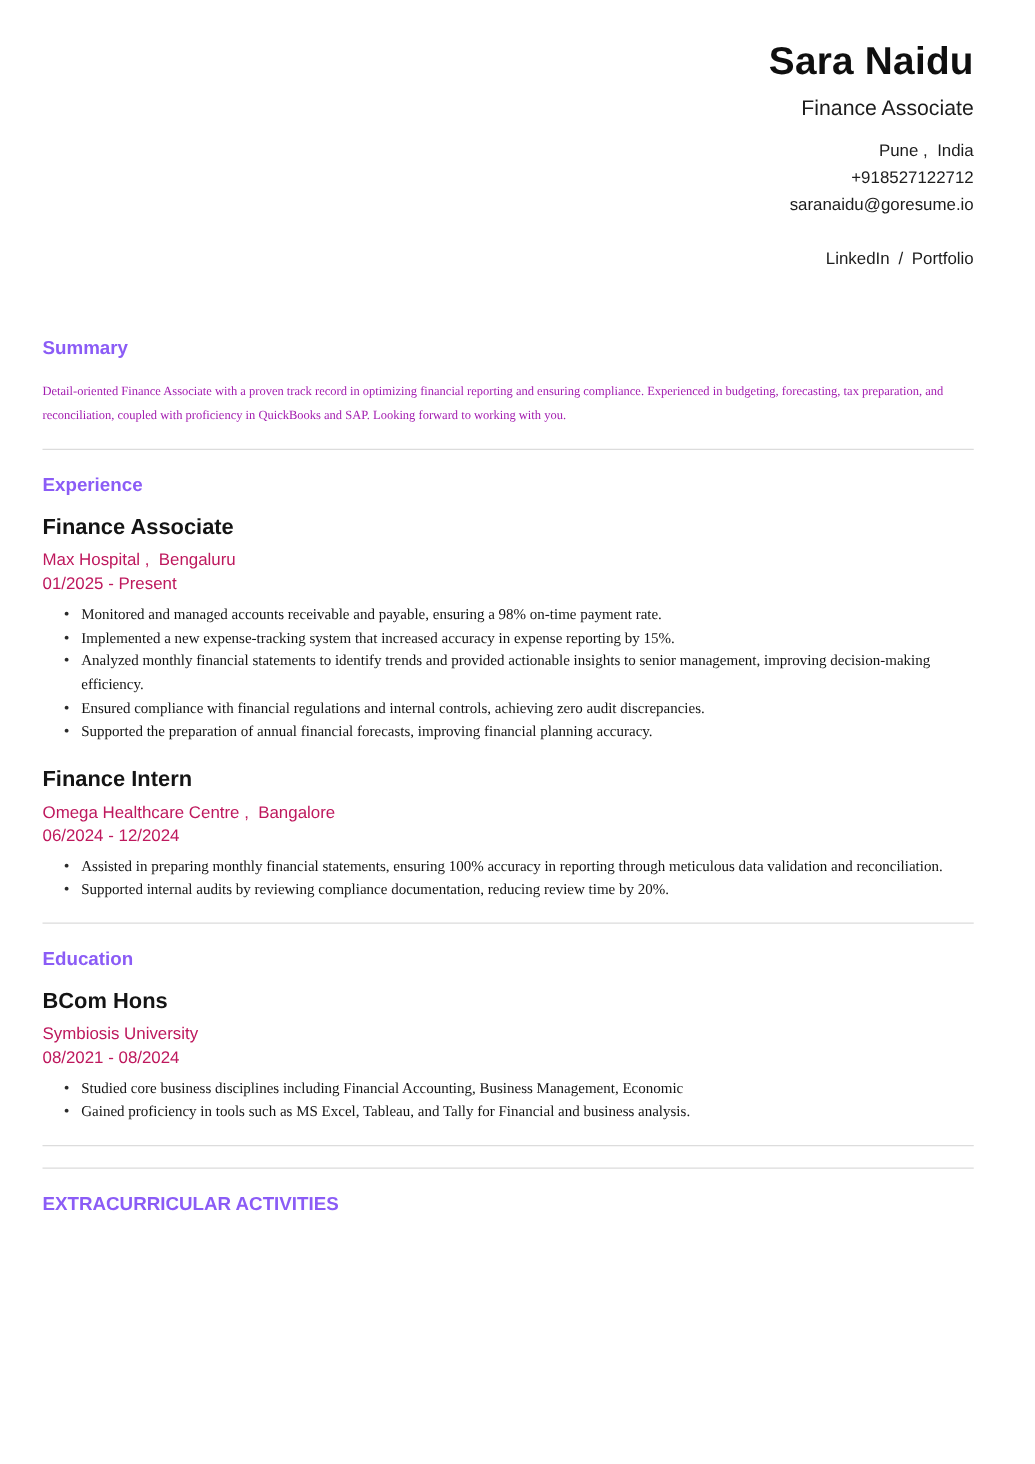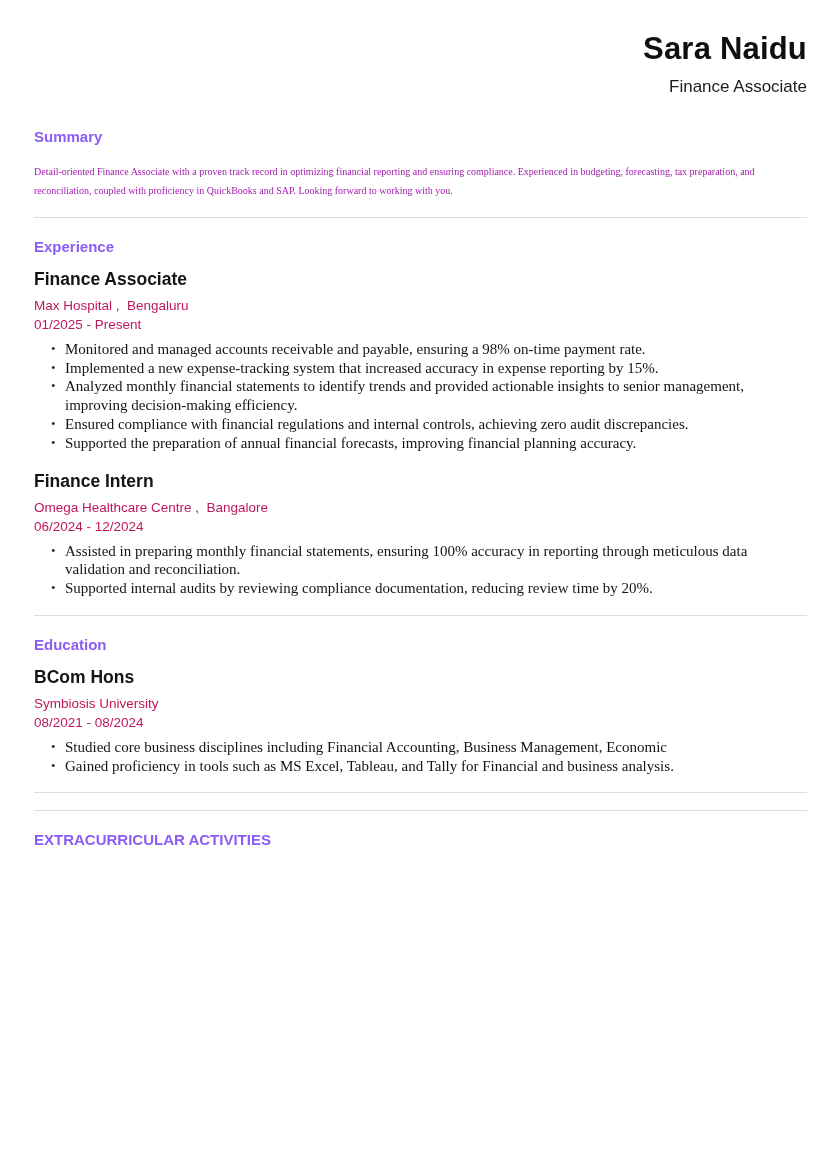--- a/index.html
+++ b/index.html
@@ -8,21 +8,21 @@
     width: 828px;
     height: 1171px;
     background: #ffffff;
     font-family: "Liberation Sans", sans-serif;
     color: #161616;
     overflow: hidden;
   }
   .page {
     width: 828px;
     height: 1171px;
-    padding: 32px 21px 30px 34px;
+    padding: 32px 49px 30px 34px;
   }
 
   
   .header { text-align: right; }
   .name {
     font-size: 31px;
     font-weight: 700;
     color: #0f0f0f;
     line-height: 1.12;
     letter-spacing: 0.2px;
@@ -85,41 +85,49 @@
   .entry-meta.org { margin-top: 6px; }
 
   ul.bullets {
     list-style: none;
     margin: 6px 0 0 0;
     padding: 0 0 0 31px;
   }
   ul.bullets li {
     position: relative;
     font-family: "Liberation Serif", serif;
-    font-size: 15px;
+    font-size: 12px;
     line-height: 18.8px;
     color: #141414;
   }
   ul.bullets li::before {
     content: "\2022";
     position: absolute;
     left: -14px;
     top: 0;
     font-size: 13px;
     color: #2a2a2a;
   }
 </style>
 </head>
 <body>
 
 <div class="page">
 
   <div class="header">
     <div class="name">Sara Naidu</div>
     <div class="headline">Finance Associate</div>
+    <div class="contact">
+      <div class="contact-line">Pune ,  India</div>
+      <div class="contact-line">+918527122712</div>
+      <div class="contact-line">saranaidu@goresume.io</div>
+      <div class="contact-line contact-links">
+        <span class="link">LinkedIn</span><span class="link-sep">/</span><span class="link">Portfolio</span>
+      </div>
+    </div>
   </div>
 
   <section>
     <div class="section-heading first">Summary</div>
     <div class="body-serif section-paragraph">Detail-oriented Finance Associate with a proven track record in optimizing financial reporting and ensuring compliance. Experienced in budgeting, forecasting, tax preparation, and reconciliation, coupled with proficiency in QuickBooks and SAP. Looking forward to working with you.</div>
   </section>
 
   <hr class="divider">
 
   <section>

